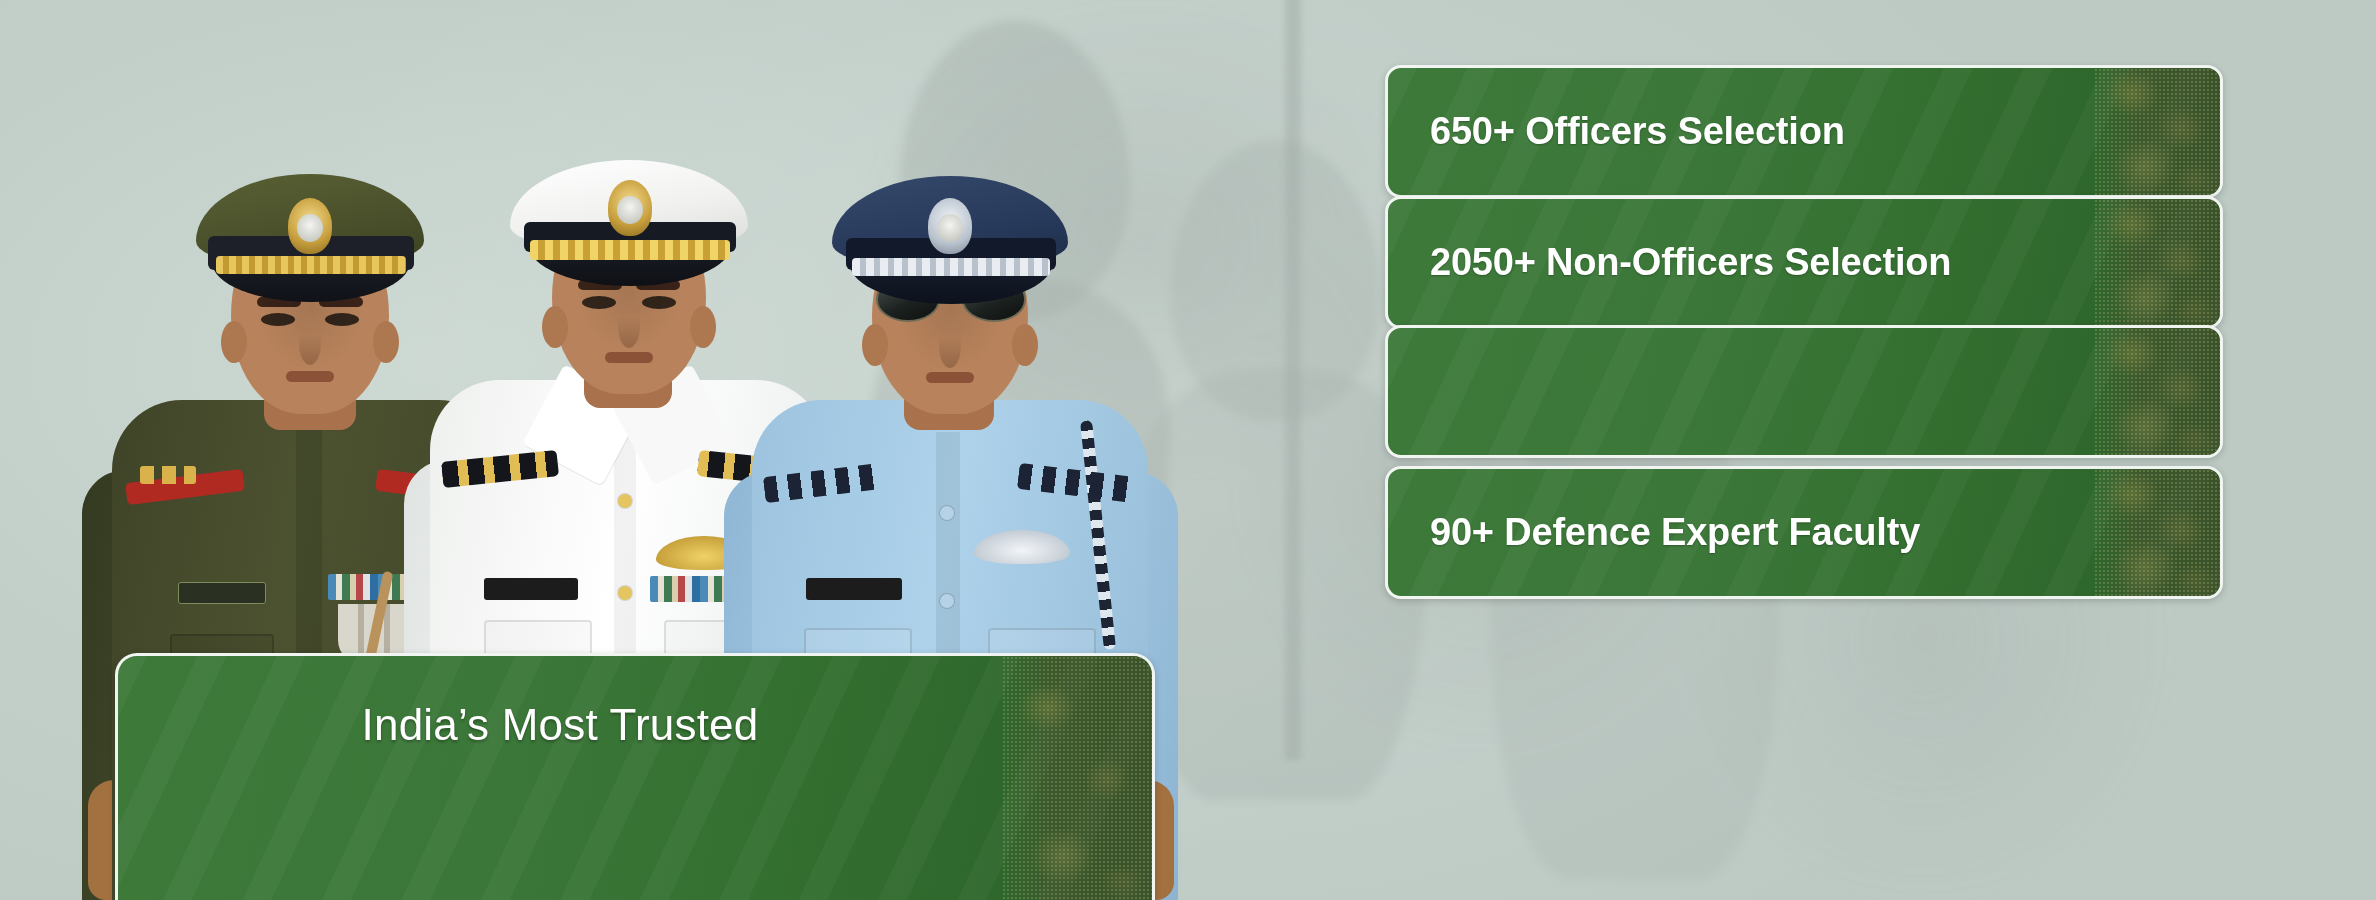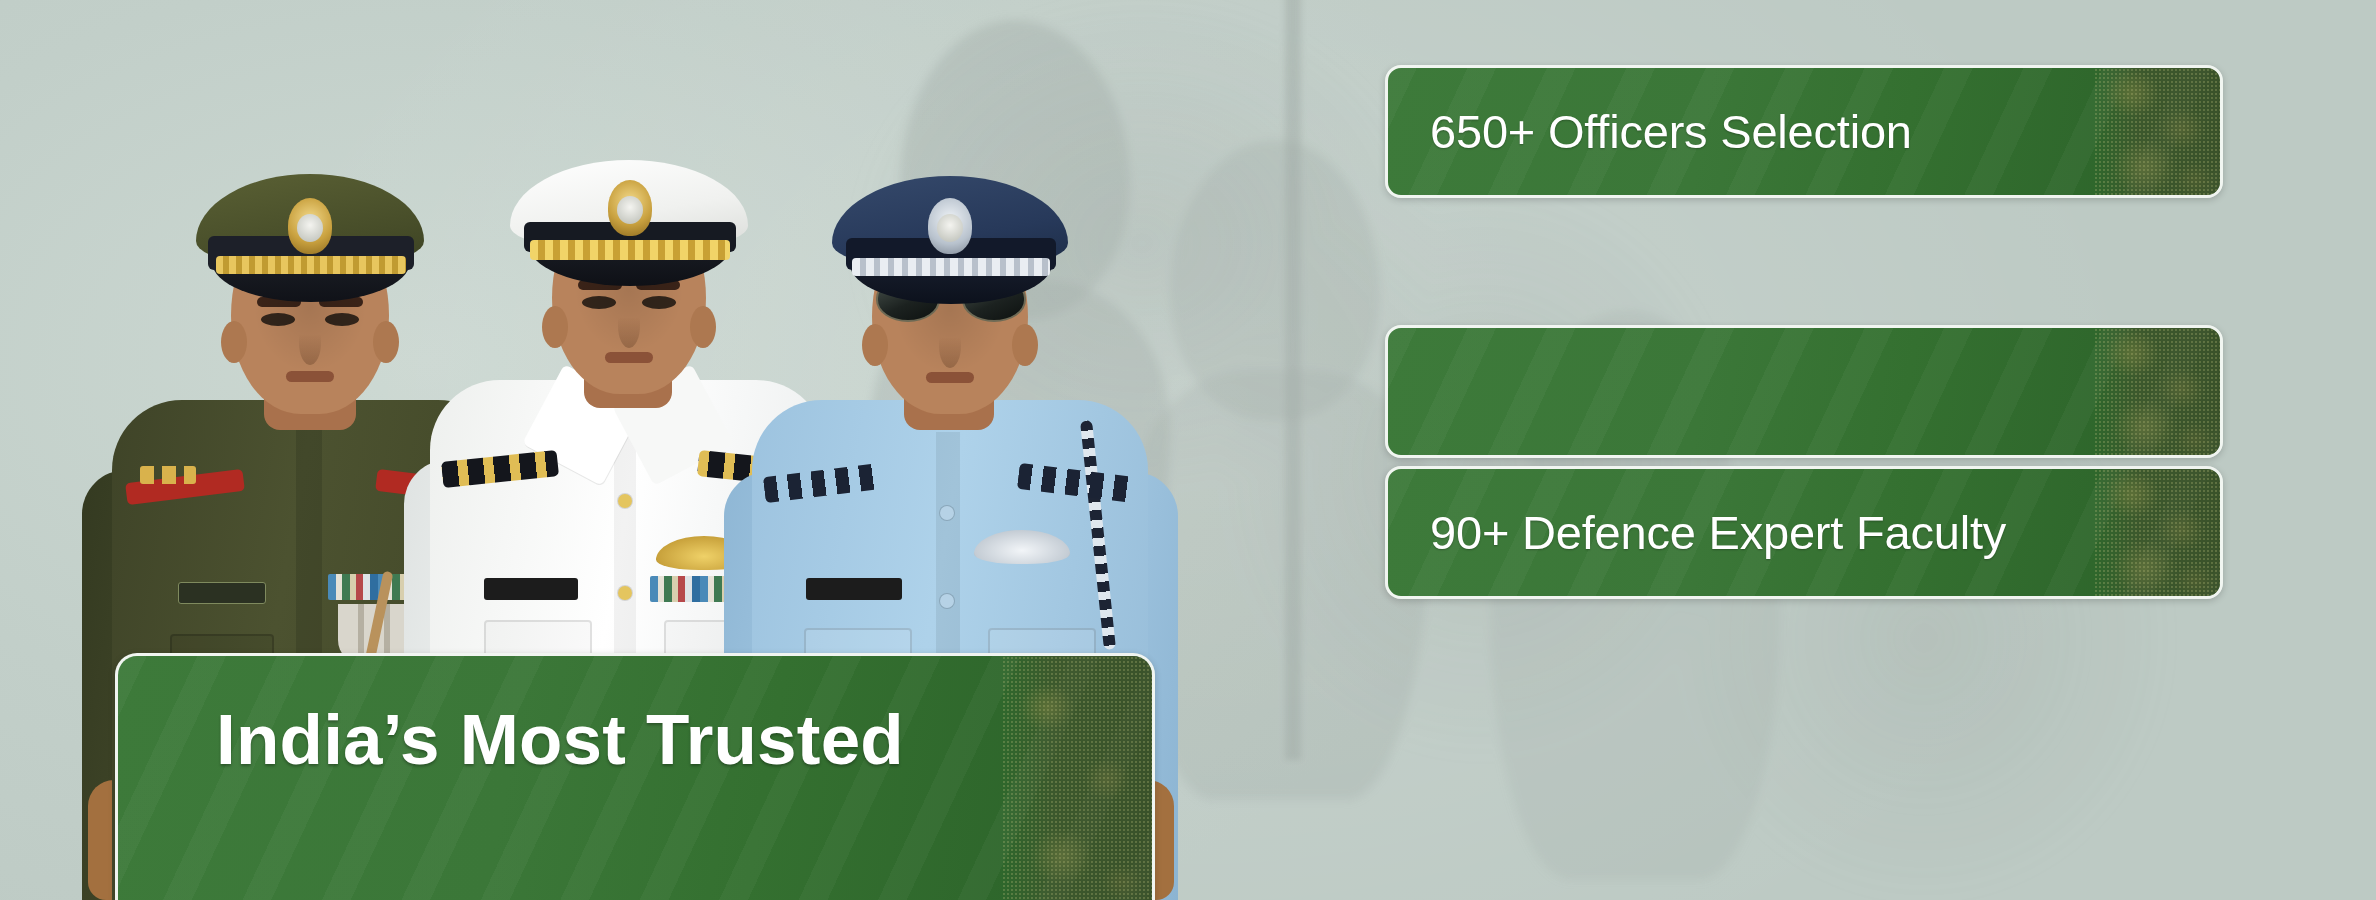--- a/index.html
+++ b/index.html
@@ -306,22 +306,22 @@
   }
   .stat-card.s1 { top: 65px; }
   .stat-card.s2 { top: 196px; }
   .stat-card.s3 { top: 325px; }
   .stat-card.s4 { top: 466px; }
   .stat-card .card-texture { width: 126px; }
   .stat-label {
     position: relative;
     z-index: 2;
     color: #ffffff;
-    font-size: 47px;
-    font-weight: 400;
+    font-size: 38px;
+    font-weight: 700;
     letter-spacing: -0.2px;
     white-space: nowrap;
     text-shadow: 0 1px 2px rgba(0,0,0,0.28);
     text-align: right;
   }
 
   
   .headline-card {
     left: 115px;
     top: 653px;
@@ -334,22 +334,22 @@
   }
   .headline-card .card-texture { width: 150px; }
   .headline-inner {
     position: relative;
     z-index: 2;
     padding: 44px 150px 0 0;
     text-align: center;
   }
   .headline-line1 {
     color: #ffffff;
-    font-size: 71px;
-    font-weight: 700;
+    font-size: 44px;
+    font-weight: 400;
     letter-spacing: 0.2px;
     line-height: 1.12;
     text-shadow: 0 2px 3px rgba(0,0,0,0.30);
   }
   .headline-line2 {
     color: #f5e516;
     font-size: 58px;
     font-weight: 700;
     letter-spacing: 0.2px;
     line-height: 1.15;
@@ -496,20 +496,24 @@
     </div>
   </div>
 
   <div class="stats">
 
     <div class="green-card stat-card s1">
       <div class="card-texture"></div>
       <div class="stat-label">650+ Officers Selection</div>
     </div>
 
+    <div class="green-card stat-card s2">
+      <div class="card-texture"></div>
+      <div class="stat-label">2050+ Non-Officers Selection</div>
+    </div>
 
     <div class="green-card stat-card s3">
       <div class="card-texture"></div>
     </div>
 
     <div class="green-card stat-card s4">
       <div class="card-texture"></div>
       <div class="stat-label">90+ Defence Expert Faculty</div>
     </div>
   </div>

